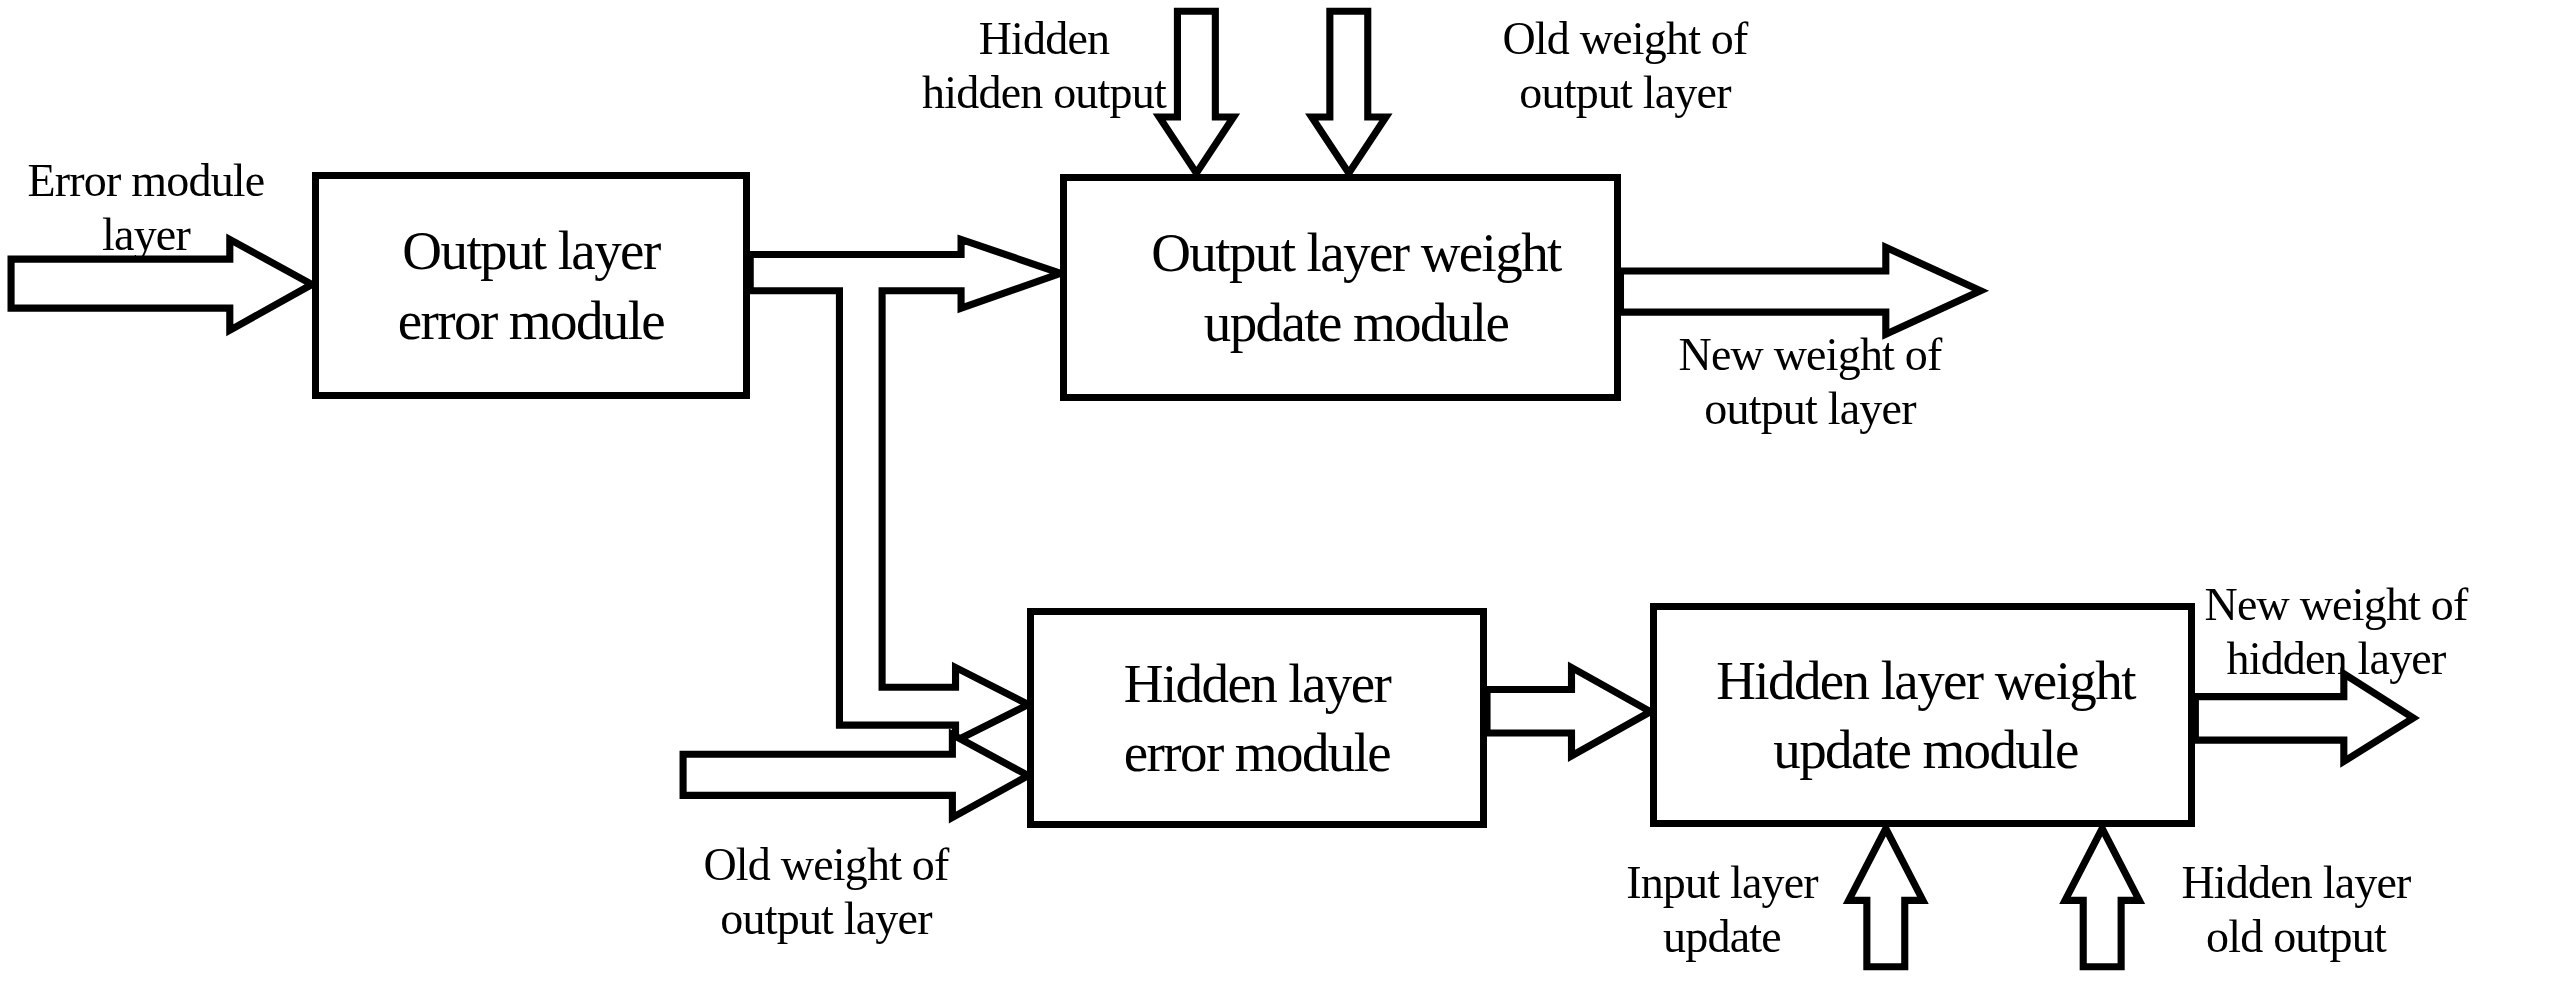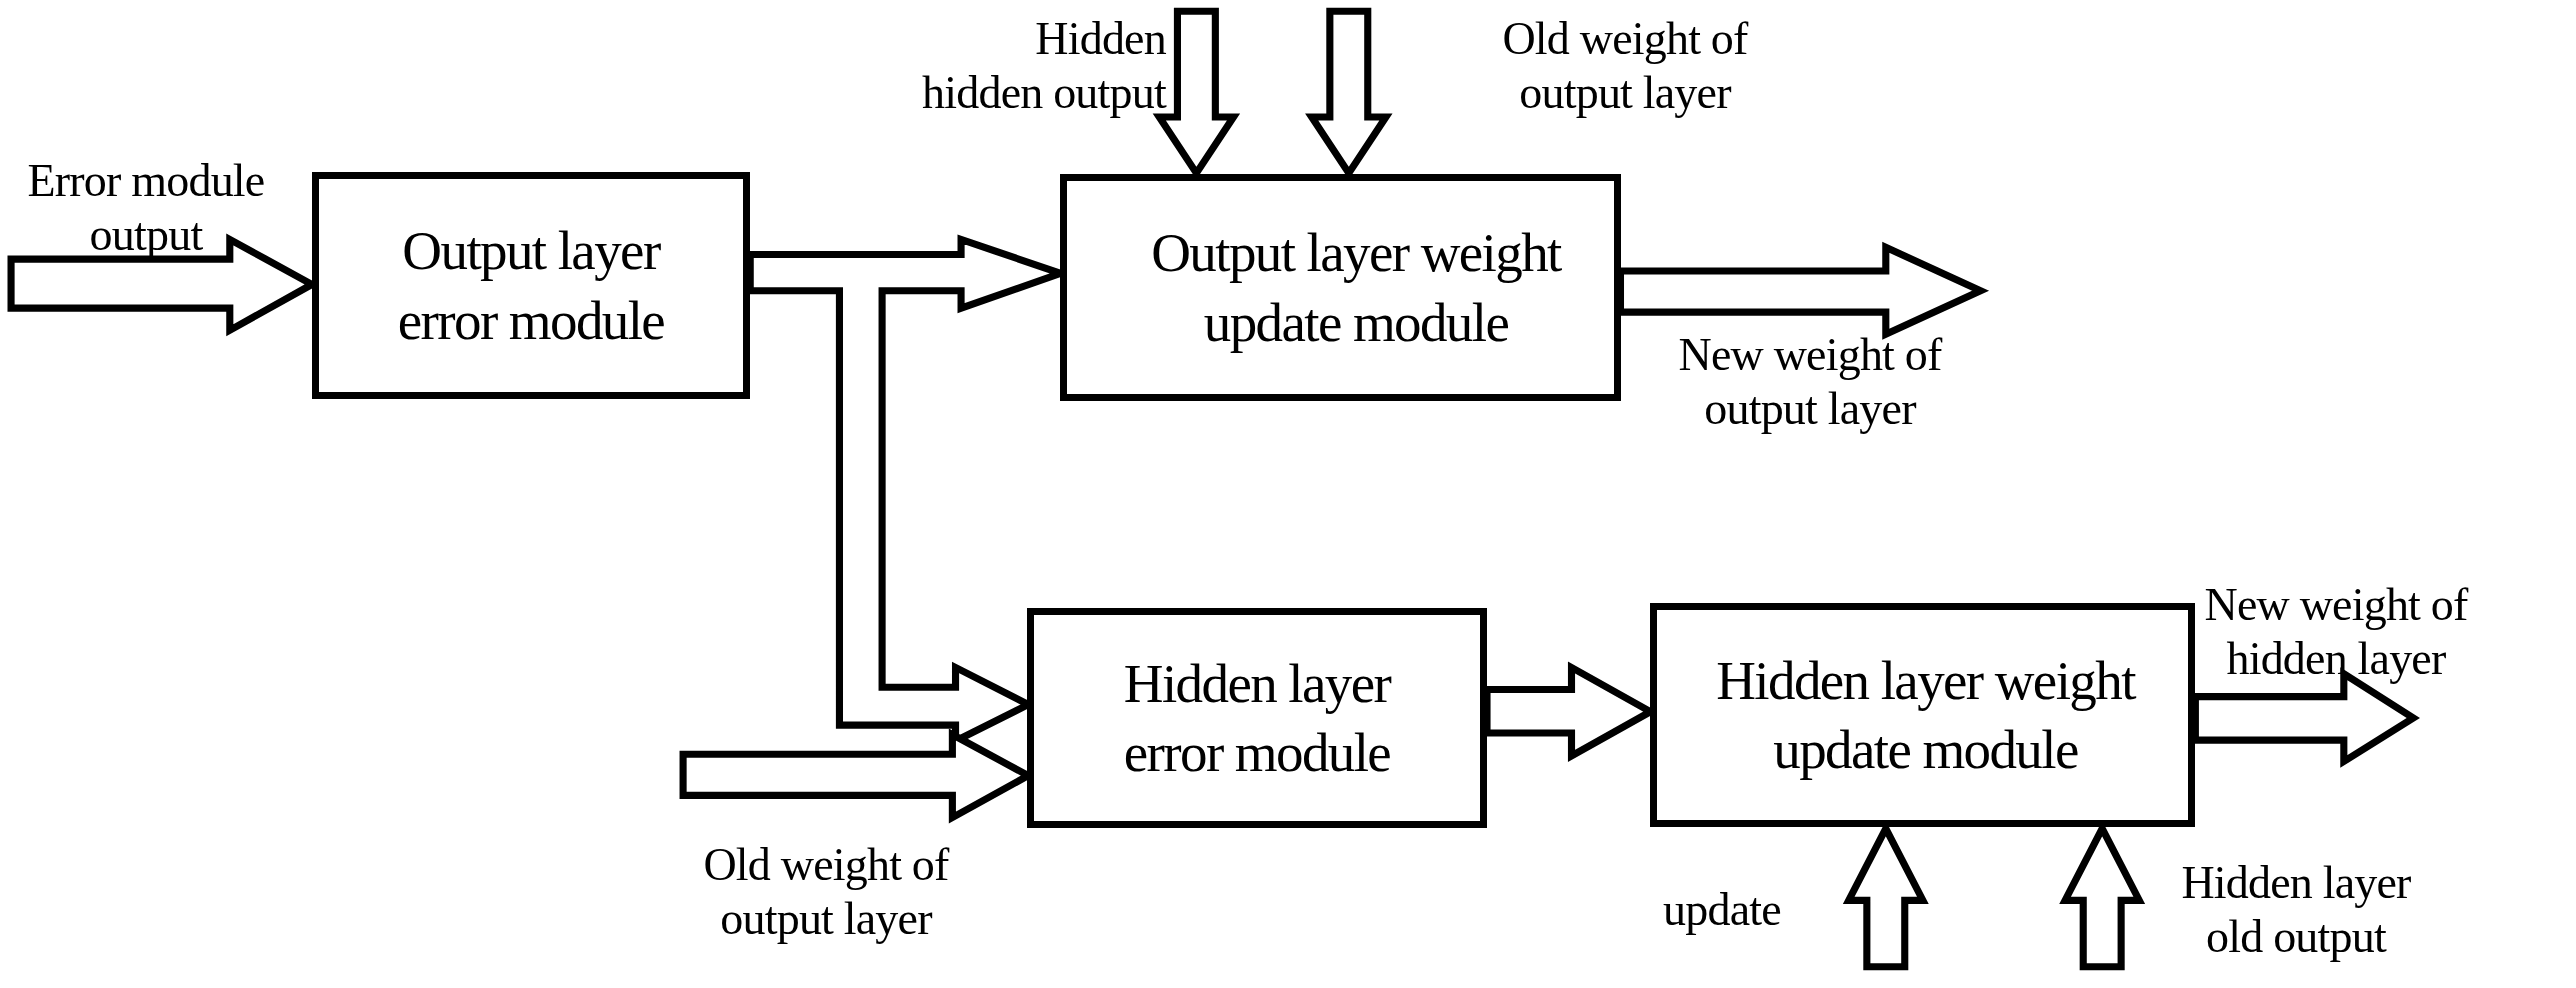--- a/index.html
+++ b/index.html
@@ -47,21 +47,21 @@
     letter-spacing: -0.8px;
     line-height: 1.18;
     white-space: nowrap;
   }
   #box-a { left: 312px;  top: 172px; width: 438px; height: 227px; }
   #box-b { left: 1060px; top: 174px; width: 561px; height: 227px; padding-left: 31px; }
   #box-c { left: 1027px; top: 608px; width: 460px; height: 220px; }
   #box-d { left: 1650px; top: 603px; width: 545px; height: 224px; padding-left: 6px; }
 
   #label-error-module-input      { left: 146px;  top: 208px; }
-  #label-hidden-layer-output     { left: 1044px; top: 66px; align-items: flex-end;  }
+  #label-hidden-layer-output     { left: 1044px; top: 66px;  }
   #label-old-weight-top          { left: 1625px; top: 66px;  }
   #label-new-weight-output       { left: 1810px; top: 382px; }
   #label-old-weight-bottom       { left: 826px; top: 892px;}
   #label-new-weight-hidden       { left: 2336px; top: 632px; }
   #label-input-layer-output      { left: 1722px; top: 910px;}
   #label-hidden-layer-old-weight { left: 2296px; top: 910px;}
 </style>
 </head>
 <body>
 
@@ -103,21 +103,21 @@
   <span>error module</span>
 </div>
 
 <div id="box-d" class="module-box">
   <span>Hidden layer weight</span>
   <span>update module</span>
 </div>
 
 <div id="label-error-module-input" class="flow-label">
   <span>Error module</span>
-  <span>output</span>
+  <span>layer</span>
 </div>
 
 <div id="label-hidden-layer-output" class="flow-label">
   <span>Hidden</span>
   <span>hidden output</span>
 </div>
 
 <div id="label-old-weight-top" class="flow-label">
   <span>Old weight of</span>
   <span>output layer</span>
@@ -132,20 +132,21 @@
   <span>Old weight of</span>
   <span>output layer</span>
 </div>
 
 <div id="label-new-weight-hidden" class="flow-label">
   <span>New weight of</span>
   <span>hidden layer</span>
 </div>
 
 <div id="label-input-layer-output" class="flow-label">
+  <span>Input layer</span>
   <span>update</span>
 </div>
 
 <div id="label-hidden-layer-old-weight" class="flow-label">
   <span>Hidden layer</span>
   <span>old output</span>
 </div>
 
 
 </body></html>

